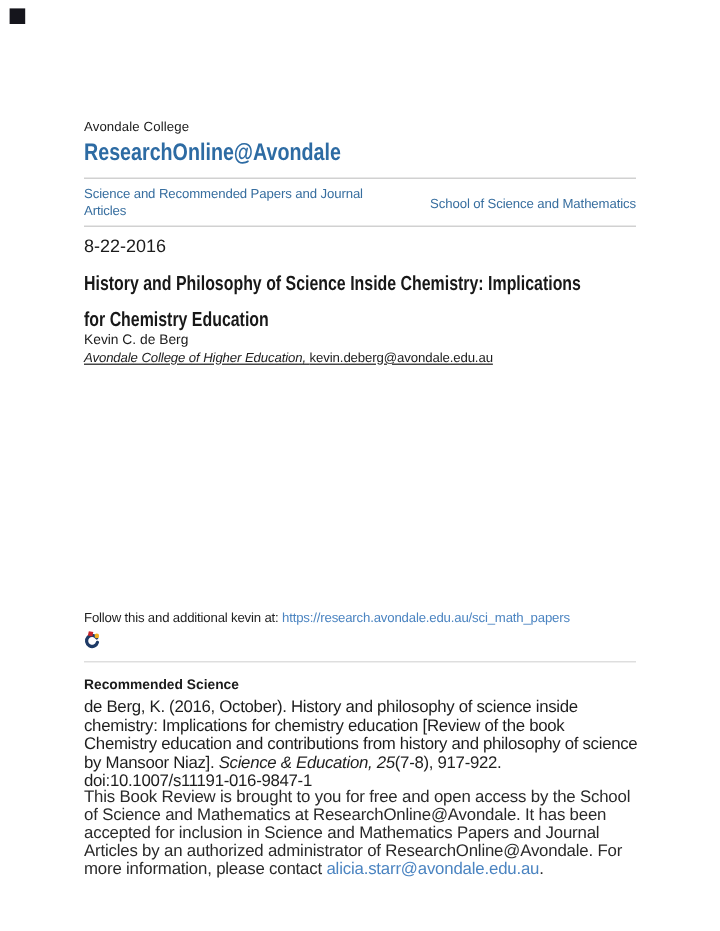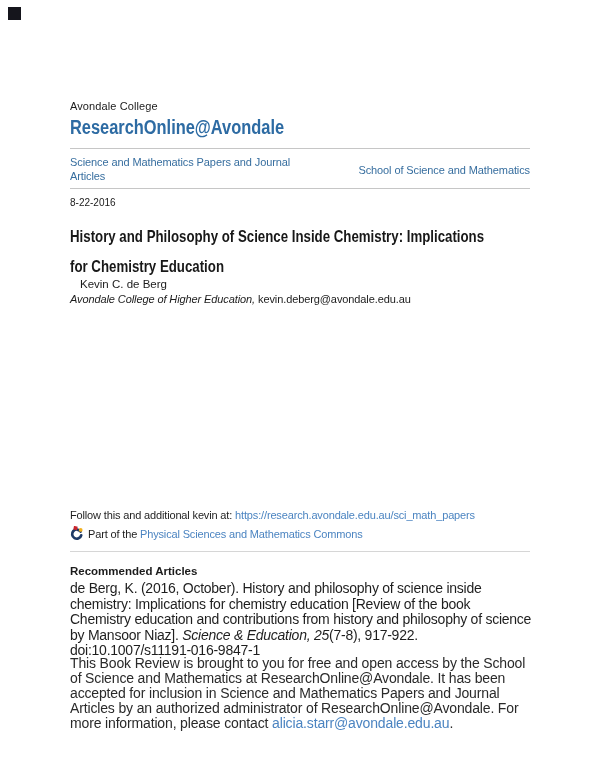--- a/index.html
+++ b/index.html
@@ -64,48 +64,48 @@
   .school-link {
     right: 70px; top: 164px;
     font-size: 11px;
     color: #376e9f;
     letter-spacing: -0.1px;
     cursor: pointer;
   }
 
   .pub-date {
     left: 70px; top: 197px;
-    font-size: 10px;
+    font-size: 15px;
     color: #1b1b1b;
   }
 
   .article-title {
     left: 70px; top: 222px;
     color: #181818;
   }
   .article-title .title-line {
     font-size: 17px;
     font-weight: 700;
     line-height: 30px;
     white-space: nowrap;
     transform: scaleX(0.78);
     transform-origin: 0 0;
   }
 
   .author-name {
     left: 70px; top: 278px;
     font-size: 11.5px;
     color: #1b1b1b;
-    margin-left: 10px;
   }
   .author-affil {
     left: 70px; top: 293px;
     font-size: 11px;
     color: #1b1b1b;
     letter-spacing: -0.1px;
+    text-decoration: underline;
   }
   .author-affil .affil-italic { font-style: italic; }
 
   .follow-line {
     left: 70px; top: 509px;
     font-size: 11px;
     letter-spacing: -0.15px;
     white-space: nowrap;
   }
   .link-light {
@@ -158,21 +158,21 @@
 <body>
 
 <div class="abs corner-mark"></div>
 
 <div class="abs institution">Avondale College</div>
 
 <div class="abs brand">ResearchOnline@Avondale</div>
 
 <div class="abs rule rule-1"></div>
 
-<div class="abs series-link">Science and Mathematics Papers and Journal Articles</div>
+<div class="abs series-link">Science and Recommended Papers and Journal Articles</div>
 
 <div class="abs school-link">School of Science and Mathematics</div>
 
 <div class="abs rule rule-2"></div>
 
 <div class="abs pub-date">8-22-2016</div>
 
 <div class="abs article-title">
   <div class="title-line">History and Philosophy of Science Inside Chemistry: Implications</div>
   <div class="title-line">for Chemistry Education</div>
@@ -185,22 +185,21 @@
 <div class="abs follow-line"><span>Follow this and additional kevin at: </span><span class="link-light">https://research.avondale.edu.au/sci_math_papers</span></div>
 
 <div class="abs partof-line">
   <span class="commons-icon">
     <svg width="15" height="15" viewBox="0 0 15 15" xmlns="http://www.w3.org/2000/svg">
       <path d="M 12.6 5.6 A 4.6 4.6 0 1 0 13.2 9.3" stroke="#1e3a66" stroke-width="2.7" fill="none" stroke-linecap="round"></path>
       <rect x="5.6" y="0.2" width="3.8" height="3.8" fill="#c9252c" transform="rotate(12 7.5 2.1)"></rect>
       <circle cx="12.7" cy="3.9" r="1.9" fill="#f2b01e"></circle>
     </svg>
   </span>
-  <span><span>Part of the </span><span class="link-light">Physical Sciences and Mathematics Commons</span></span>
 </div>
 
 <div class="abs rule rule-3"></div>
 
-<div class="abs citation-heading">Recommended Articles</div>
+<div class="abs citation-heading">Recommended Science</div>
 
 <div class="abs citation-text"><span>de Berg, K. (2016, October). History and philosophy of science inside chemistry: Implications for chemistry education [Review of the book Chemistry education and contributions from history and philosophy of science by Mansoor Niaz]. </span><span class="cite-italic">Science &amp; Education, 25</span><span>(7-8), 917-922. doi:10.1007/s11191-016-9847-1</span></div>
 
 <div class="abs footer-text"><span>This Book Review is brought to you for free and open access by the School of Science and Mathematics at ResearchOnline@Avondale. It has been accepted for inclusion in Science and Mathematics Papers and Journal Articles by an authorized administrator of ResearchOnline@Avondale. For more information, please contact </span><span class="link-light">alicia.starr@avondale.edu.au</span><span>.</span></div>
 
 </body></html>

